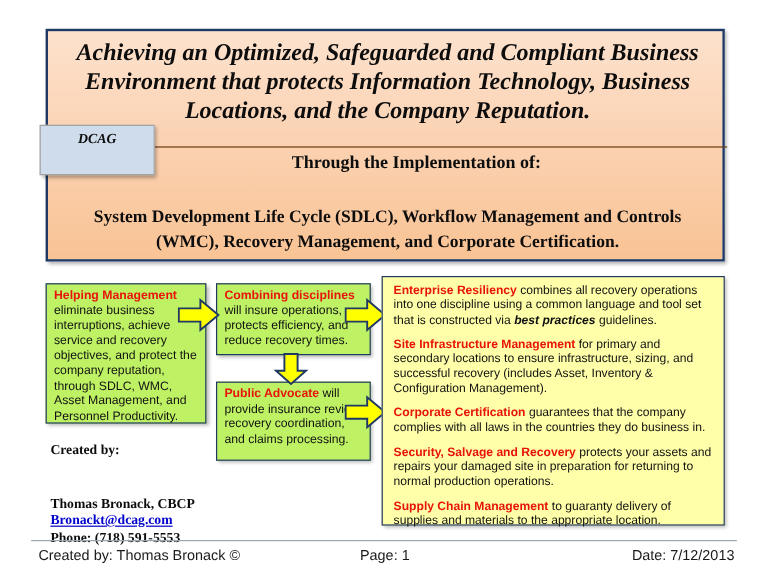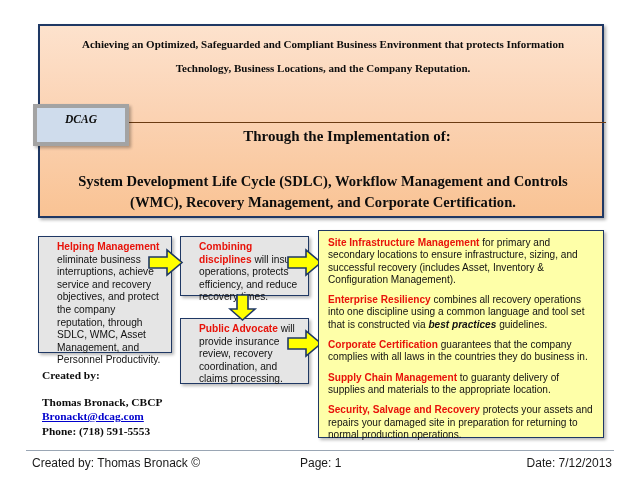--- a/index.html
+++ b/index.html
@@ -37,23 +37,24 @@
     border-top: 1px solid #6b3b12;
   }
   #header-title {
     position: absolute;
     left: 14px;
     top: 6px;
     width: 538px;
     text-align: center;
     font-family: "Liberation Serif", serif;
     font-weight: bold;
-    font-size: 11px;
+    font-size: 20px;
     line-height: 24px;
     color: #0d0d0d;
+    font-style: italic;
   }
   #header-through {
     position: absolute;
     left: 60px;
     top: 102px;
     width: 494px;
     text-align: center;
     font-family: "Liberation Serif", serif;
     font-weight: bold;
     font-size: 15px;
@@ -73,21 +74,21 @@
   }
 
   
   #dcag-badge {
     position: absolute;
     left: 33px;
     top: 104px;
     width: 96px;
     height: 42px;
     box-sizing: border-box;
-    border: 4px solid #a3a3a3;
+    border: 1px solid #a3a3a3;
     background: #cfdcec;
     box-shadow: 2px 2px 3px rgba(0,0,0,0.30);
     text-align: center;
     padding-top: 4px;
   }
   #dcag-badge .dcag-title {
     font-family: "Liberation Serif", serif;
     font-style: italic;
     font-weight: bold;
     font-size: 11.5px;
@@ -99,27 +100,27 @@
     font-size: 11px;
     color: #0d0d0d;
     line-height: 15px;
   }
 
   
   .content-box {
     position: absolute;
     box-sizing: border-box;
     border: 1.5px solid #1f3864;
-    background: #e5e5e5;
+    background: #bef264;
     box-shadow: 2px 2px 3px rgba(0,0,0,0.28);
     font-family: "Liberation Sans", sans-serif;
     font-size: 10.2px;
     line-height: 12.6px;
     color: #111111;
-    padding: 4px 6px 3px 18px;
+    padding: 4px 6px 3px 6px;
   }
   .content-box .lead {
     color: #e8130a;
     font-weight: bold;
   }
 
   #box-helping {
     left: 38px;
     top: 236px;
     width: 134px;
@@ -178,21 +179,21 @@
     position: absolute;
     left: 42px;
     top: 368px;
     width: 190px;
     font-family: "Liberation Serif", serif;
     font-size: 11.4px;
     font-weight: bold;
     color: #0d0d0d;
     line-height: 14.6px;
   }
-  #contact-created-label { margin-bottom: 12px; }
+  #contact-created-label { margin-bottom: 30px; }
   #contact-email {
     color: #0000cc;
     text-decoration: underline;
     display: inline-block;
   }
 
   
   #footer-rule {
     position: absolute;
     left: 26px;
@@ -252,33 +253,33 @@
 <svg class="arrow" style="left:228px; top:294px;" width="30" height="28" viewBox="0 0 30 28">
   <polygon points="9,1 20,1 20,15 27,15 14.5,26 2,15 9,15" fill="#ffff00" stroke="#1f3864" stroke-width="1.6" stroke-linejoin="miter"></polygon>
 </svg>
 
 <svg class="arrow" style="left:287px; top:329px;" width="36" height="30" viewBox="0 0 36 30">
   <polygon points="1,9 19,9 19,2 34,14.5 19,27 19,20 1,20" fill="#ffff00" stroke="#1f3864" stroke-width="1.6" stroke-linejoin="miter"></polygon>
 </svg>
 
 <div id="panel-services">
   <div class="svc">
+    <span class="svc-name">Enterprise Resiliency</span><span> combines all recovery operations into one discipline using a common language and tool set that is constructed via </span><span class="bi">best practices</span><span> guidelines.</span>
+  </div>
+  <div class="svc">
     <span class="svc-name">Site Infrastructure Management</span><span> for primary and secondary locations to ensure infrastructure, sizing, and successful recovery (includes Asset, Inventory &amp; Configuration Management).</span>
   </div>
   <div class="svc">
-    <span class="svc-name">Enterprise Resiliency</span><span> combines all recovery operations into one discipline using a common language and tool set that is constructed via </span><span class="bi">best practices</span><span> guidelines.</span>
-  </div>
-  <div class="svc">
     <span class="svc-name">Corporate Certification</span><span> guarantees that the company complies with all laws in the countries they do business in.</span>
   </div>
   <div class="svc">
+    <span class="svc-name">Security, Salvage and Recovery</span><span> protects your assets and repairs your damaged site in preparation for returning to normal production operations.</span>
+  </div>
+  <div class="svc">
     <span class="svc-name">Supply Chain Management</span><span> to guaranty delivery of supplies and materials to the appropriate location.</span>
-  </div>
-  <div class="svc">
-    <span class="svc-name">Security, Salvage and Recovery</span><span> protects your assets and repairs your damaged site in preparation for returning to normal production operations.</span>
   </div>
 </div>
 
 <div id="contact-block">
   <div id="contact-created-label">Created by:</div>
   <div>Thomas Bronack, CBCP</div>
   <div><a id="contact-email" href="#">Bronackt@dcag.com</a></div>
   <div>Phone:  (718) 591-5553</div>
 </div>
 

